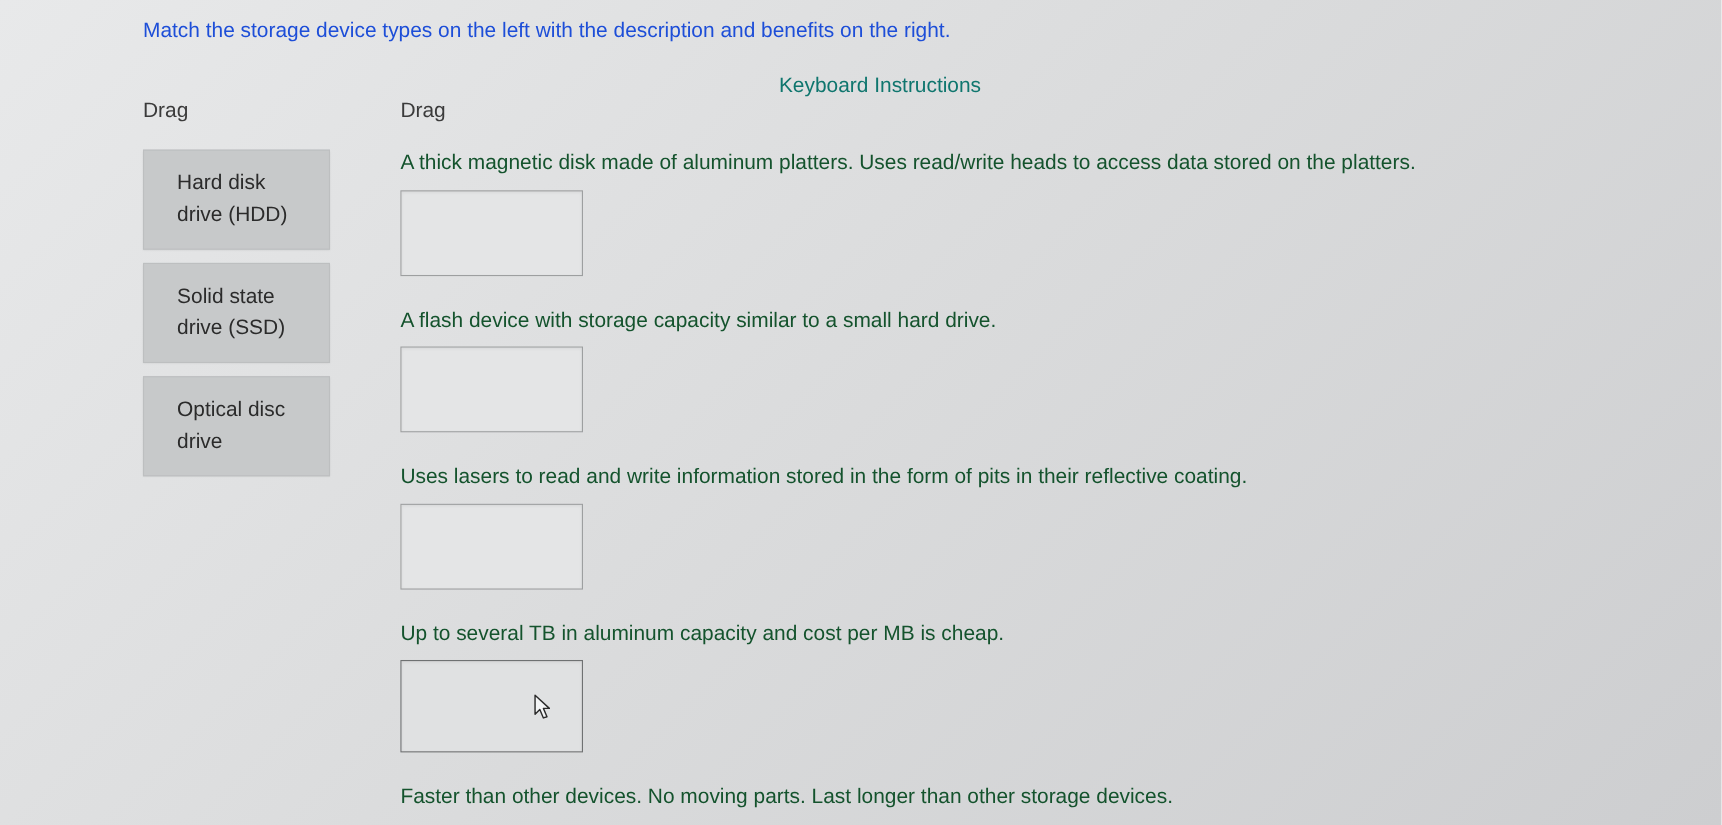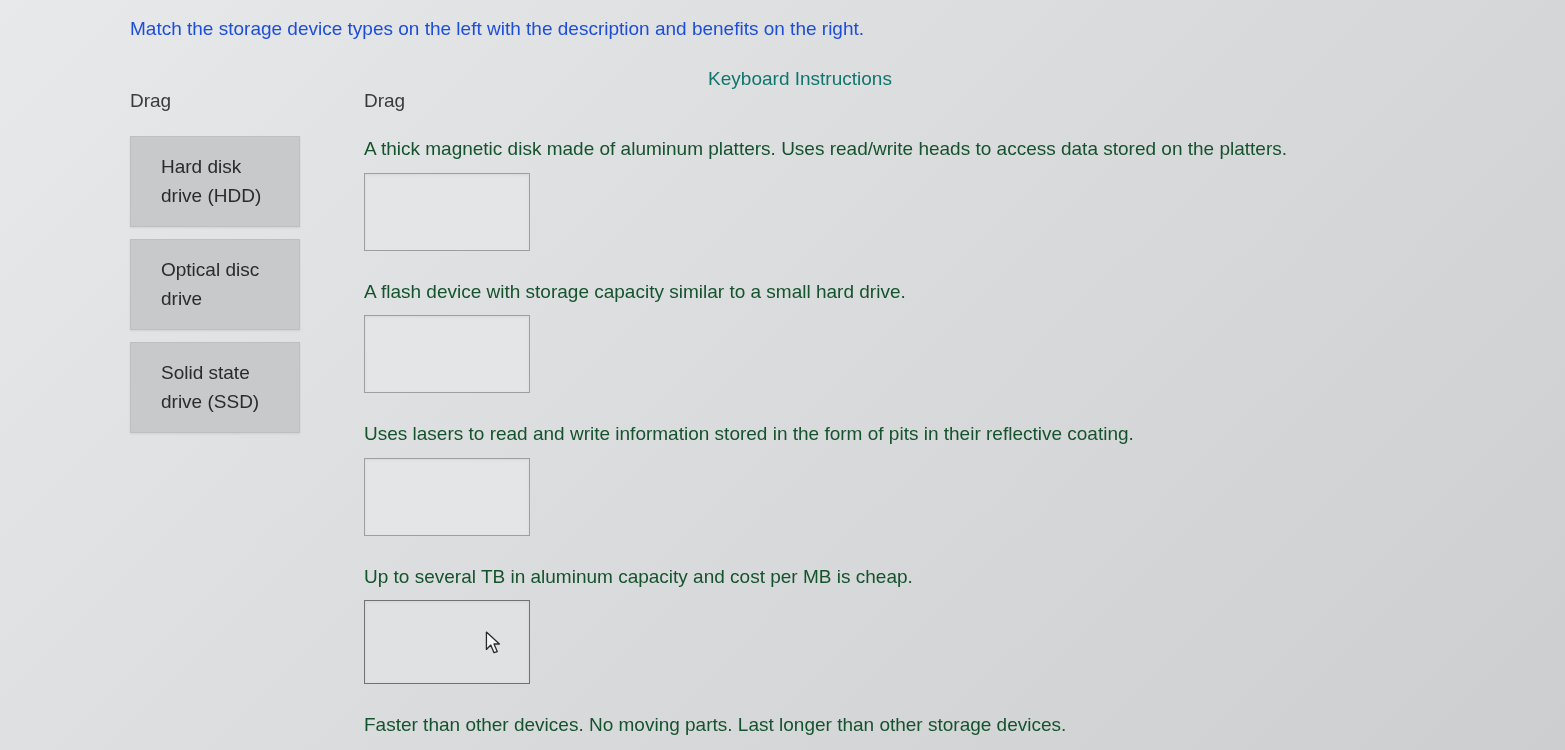--- a/index.html
+++ b/index.html
@@ -91,22 +91,22 @@
   <div class="instruction">Match the storage device types on the left with the description and benefits on the right.</div>
 
   <a class="keyboard-link">Keyboard Instructions</a>
 
   <div class="columns">
 
     <div class="drag-col">
       <div class="col-header">Drag</div>
 
       <div class="drag-item">Hard disk drive (HDD)</div>
+      <div class="drag-item">Solid state drive (SSD)</div>
       <div class="drag-item">Optical disc drive</div>
-      <div class="drag-item">Solid state drive (SSD)</div>
     </div>
 
     <div class="drop-col">
       <div class="col-header">Drag</div>
 
       <div class="drop-block">
         <div class="drop-desc">A thick magnetic disk made of aluminum platters. Uses read/write heads to access data stored on the platters.</div>
         <div class="drop-target"></div>
       </div>
 

